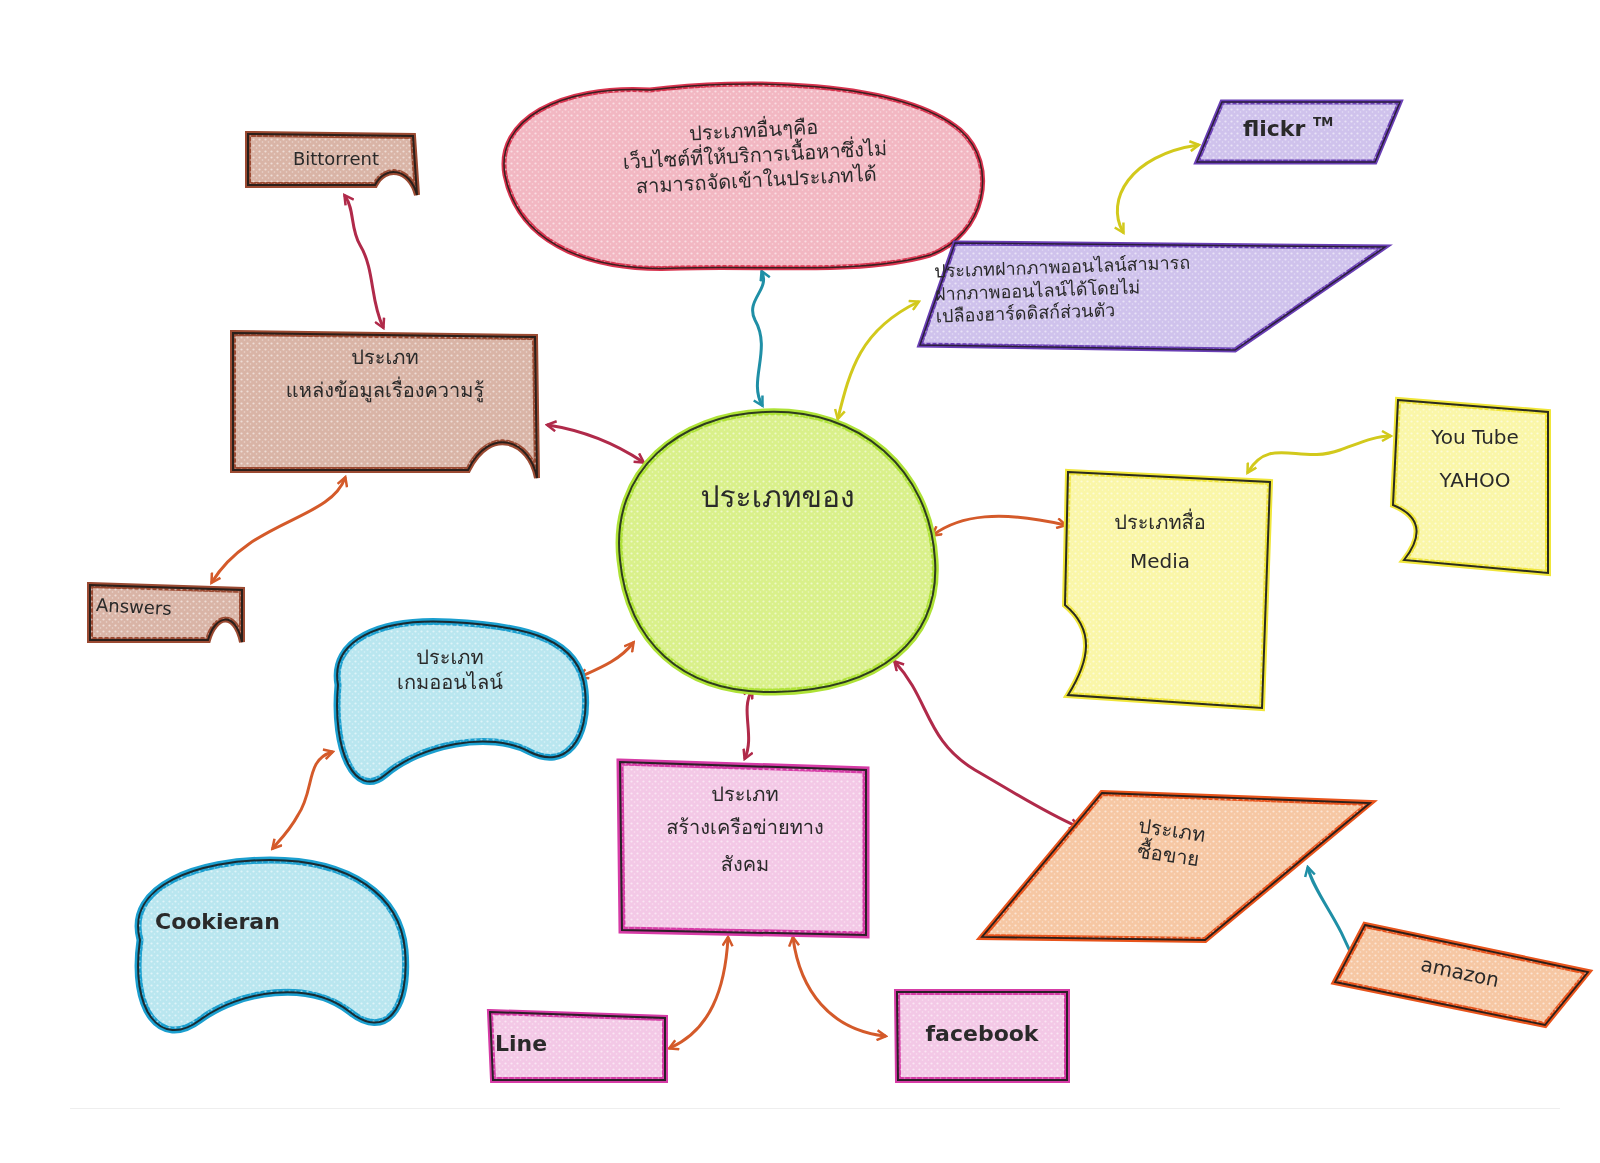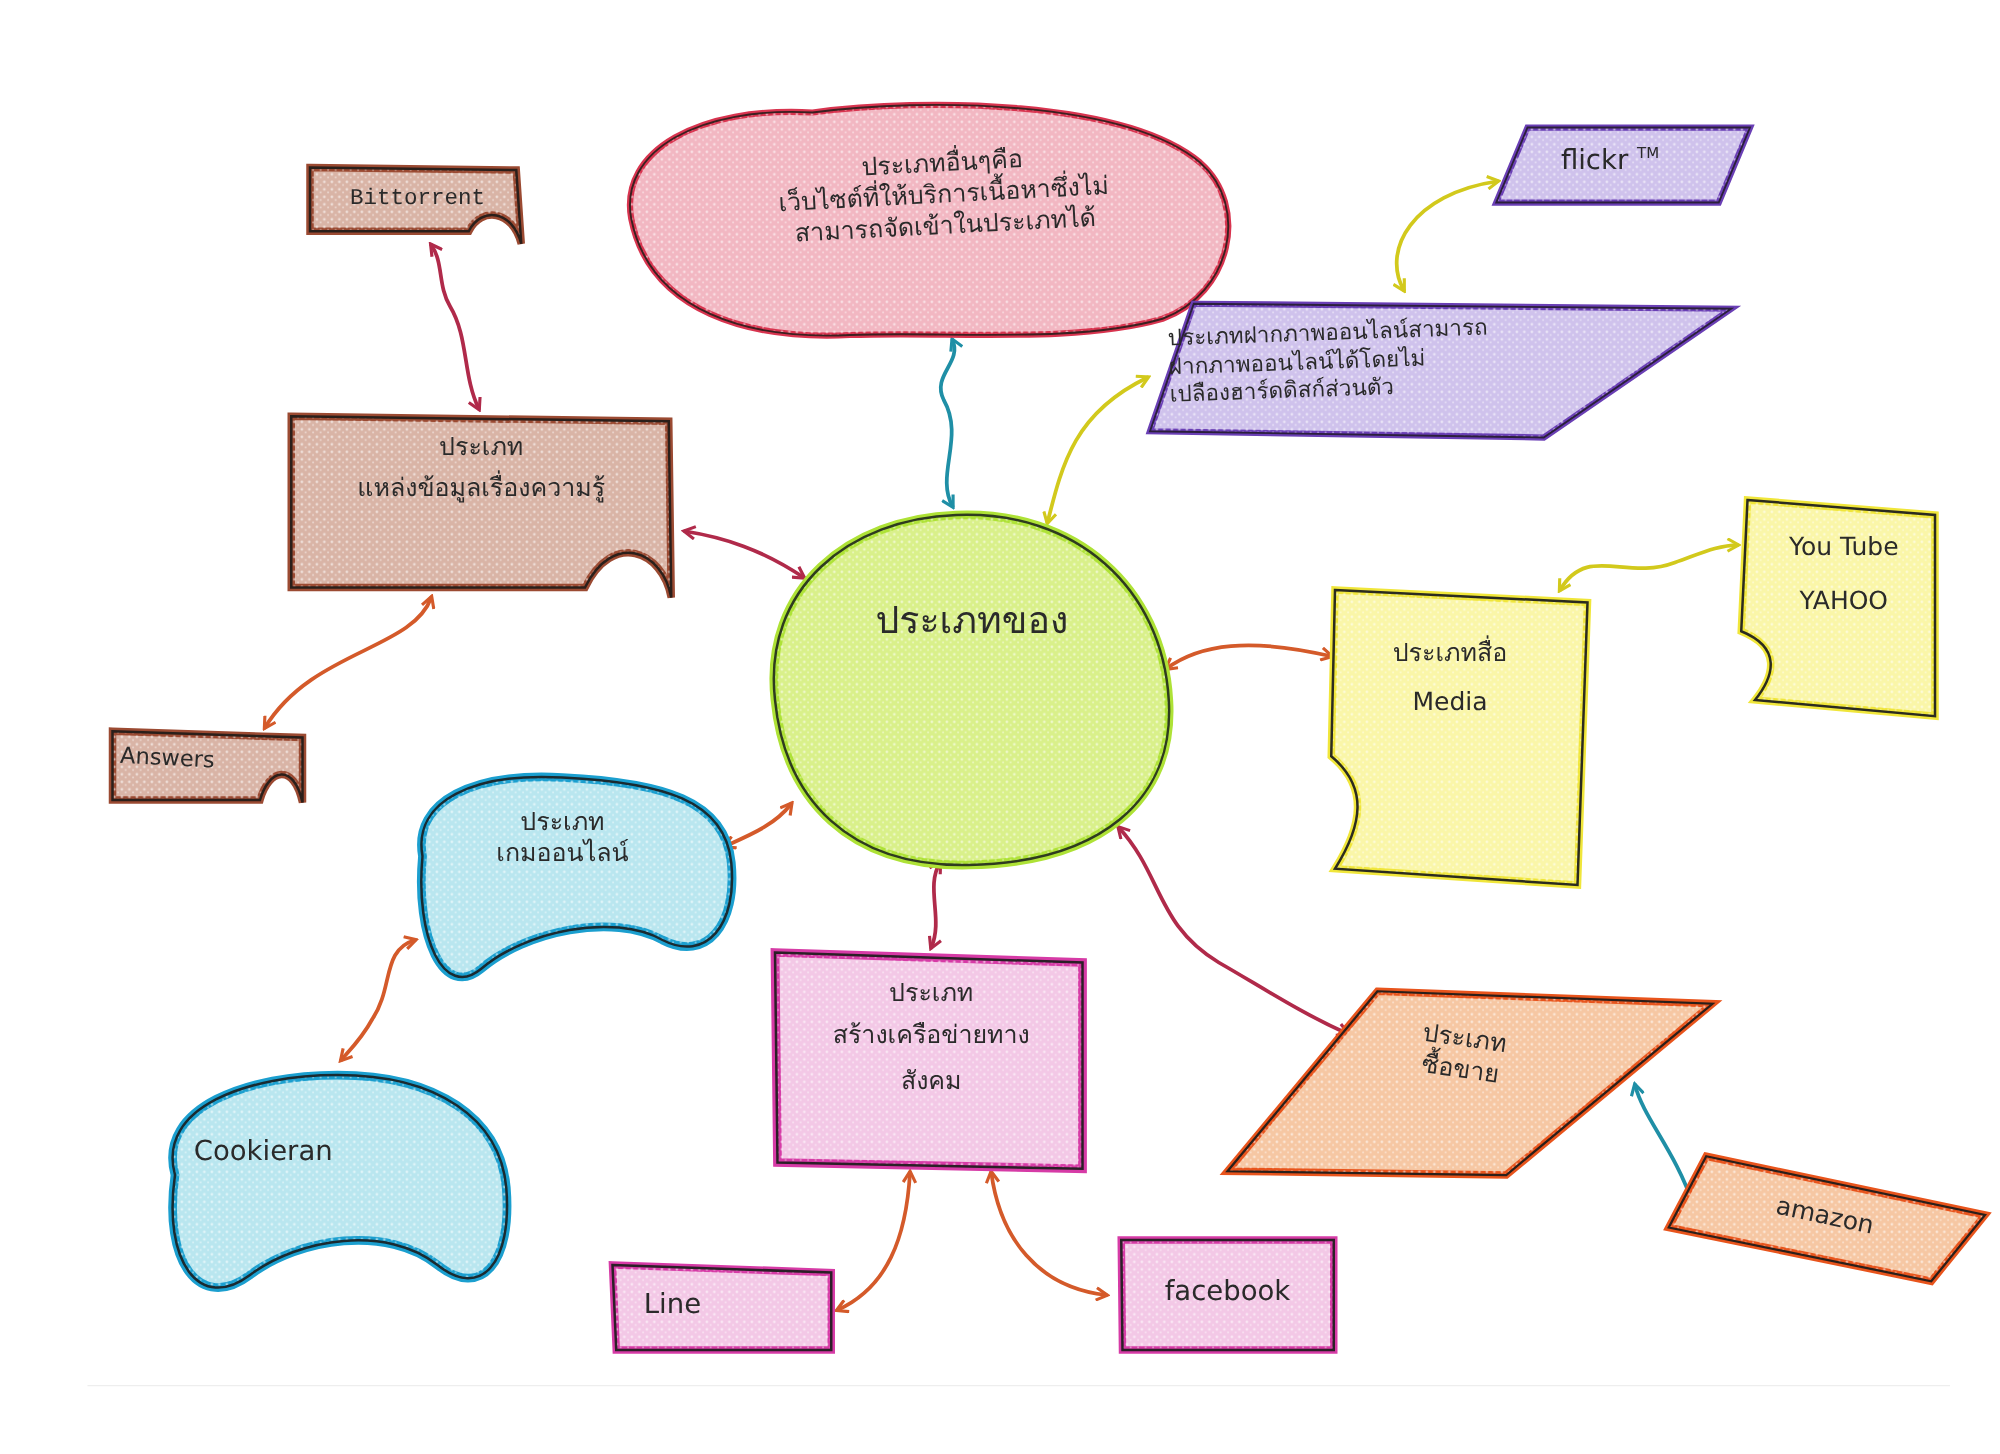--- a/index.html
+++ b/index.html
@@ -3,21 +3,21 @@
   <meta charset="utf-8">
   <style>
     html, body { margin:0; padding:0; background:#ffffff; }
     body { width:1600px; height:1163px; position:relative; overflow:hidden;
            font-family:"DejaVu Sans", sans-serif; }
     svg.canvas { position:absolute; left:0; top:0; }
     .lbl { position:absolute; text-align:center; color:#2a2a2a;
            font-family:"DejaVu Sans", sans-serif; line-height:1.25; transform-origin:center; }
     .lbl span { display:block; }
     .center-lbl { font-size:30px; }
-    .big-lbl { font-size:22px; }
+    .big-lbl { font-size:22px;font-weight:bold; }
     .mid-lbl { font-size:20px; }
     .small-lbl { font-size:18px; }
     .footer-line { position:absolute; left:70px; right:40px; top:1108px; height:1px; background:#eeeeee; }
   </style>
 </head>
 <body>
 
 <svg class="canvas" width="1600" height="1163" viewBox="0 0 1600 1163">
   <defs>
     <pattern id="tex" width="6" height="6" patternUnits="userSpaceOnUse">
@@ -192,21 +192,21 @@
 <div class="lbl mid-lbl" style="left:1385px; top:960px; width:150px; transform:rotate(12deg);">
   <span>amazon</span>
 </div>
 
 <div class="lbl mid-lbl" style="left:625px; top:782px; width:240px;">
   <span>ประเภท</span>
   <span style="margin-top:8px;">สร้างเครือข่ายทาง</span>
   <span style="margin-top:12px;">สังคม</span>
 </div>
 
-<div class="lbl big-lbl" style="left:495px; top:1030px; width:100px; text-align:left; padding-left:20px;">
+<div class="lbl big-lbl" style="left:495px; top:1030px; width:100px; text-align:left; padding-left:0;">
   <span>Line</span>
 </div>
 
 <div class="lbl big-lbl" style="left:900px; top:1020px; width:164px;">
   <span>facebook</span>
 </div>
 
 <div class="lbl mid-lbl" style="left:350px; top:645px; width:200px;">
   <span>ประเภท</span>
   <span style="">เกมออนไลน์</span>
@@ -214,21 +214,21 @@
 
 <div class="lbl big-lbl" style="left:155px; top:908px; width:160px; text-align:left;">
   <span>Cookieran</span>
 </div>
 
 <div class="lbl mid-lbl" style="left:240px; top:345px; width:290px;">
   <span>ประเภท</span>
   <span style="margin-top:8px;">แหล่งข้อมูลเรื่องความรู้</span>
 </div>
 
-<div class="lbl small-lbl" style="left:269px; top:148px; width:130px; text-align:center;font-family:Liberation Mono, monospace;">
+<div class="lbl small-lbl" style="left:249px; top:148px; width:130px; text-align:right;">
   <span>Bittorrent</span>
 </div>
 
 <div class="lbl small-lbl" style="left:96px; top:597px; width:110px; text-align:left; transform:rotate(3deg);">
   <span>Answers</span>
 </div>
 
 <div class="footer-line"></div>
 
 </body></html>

